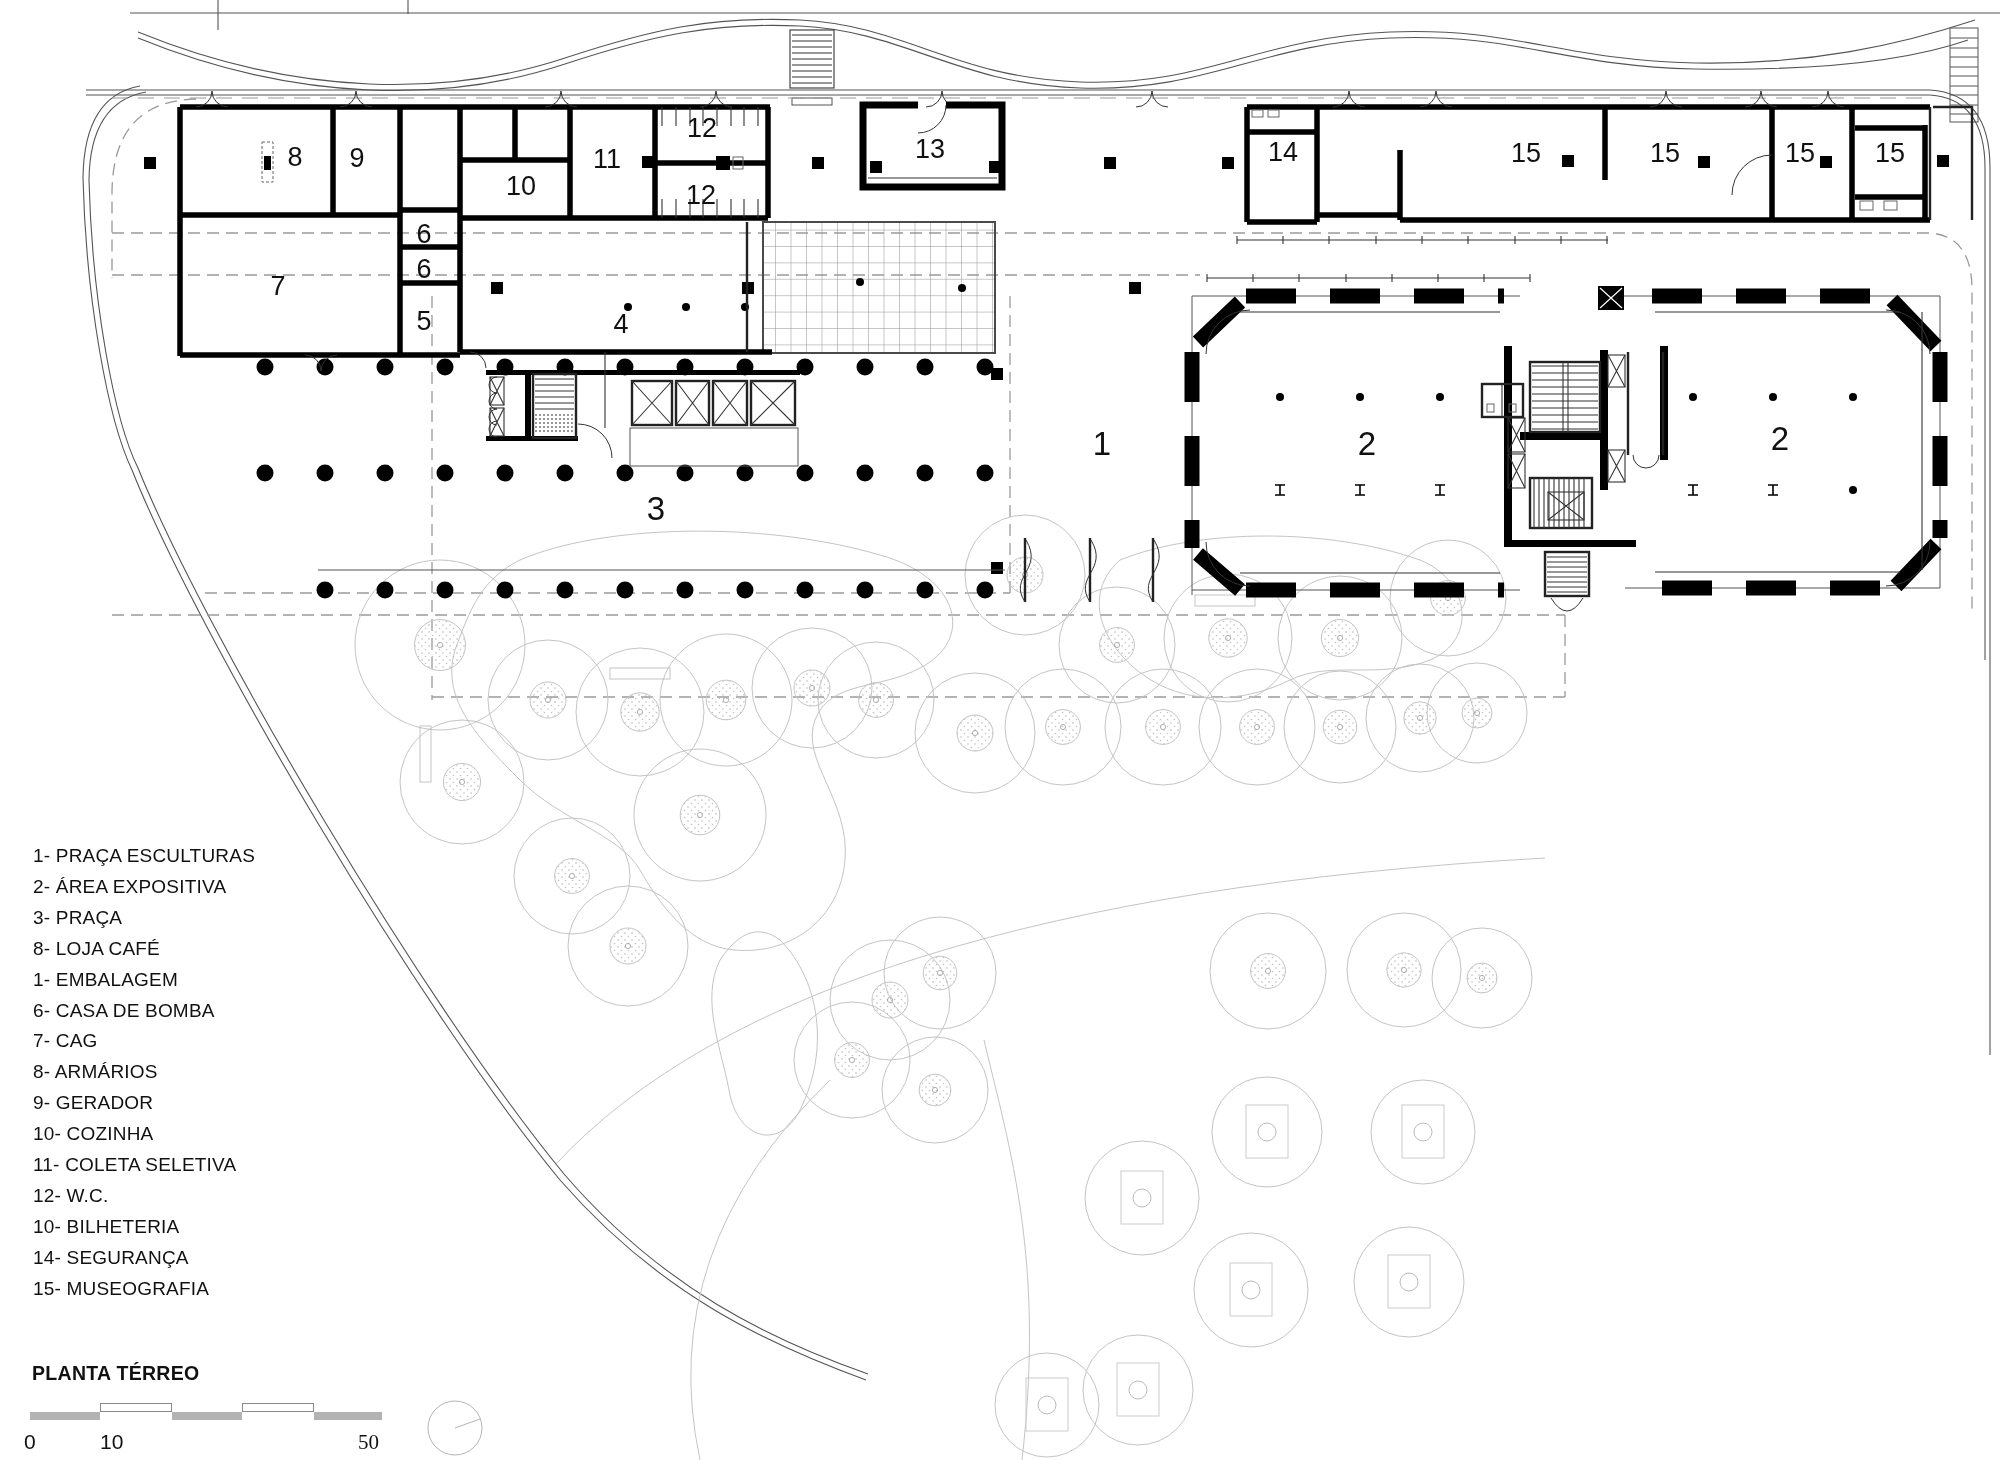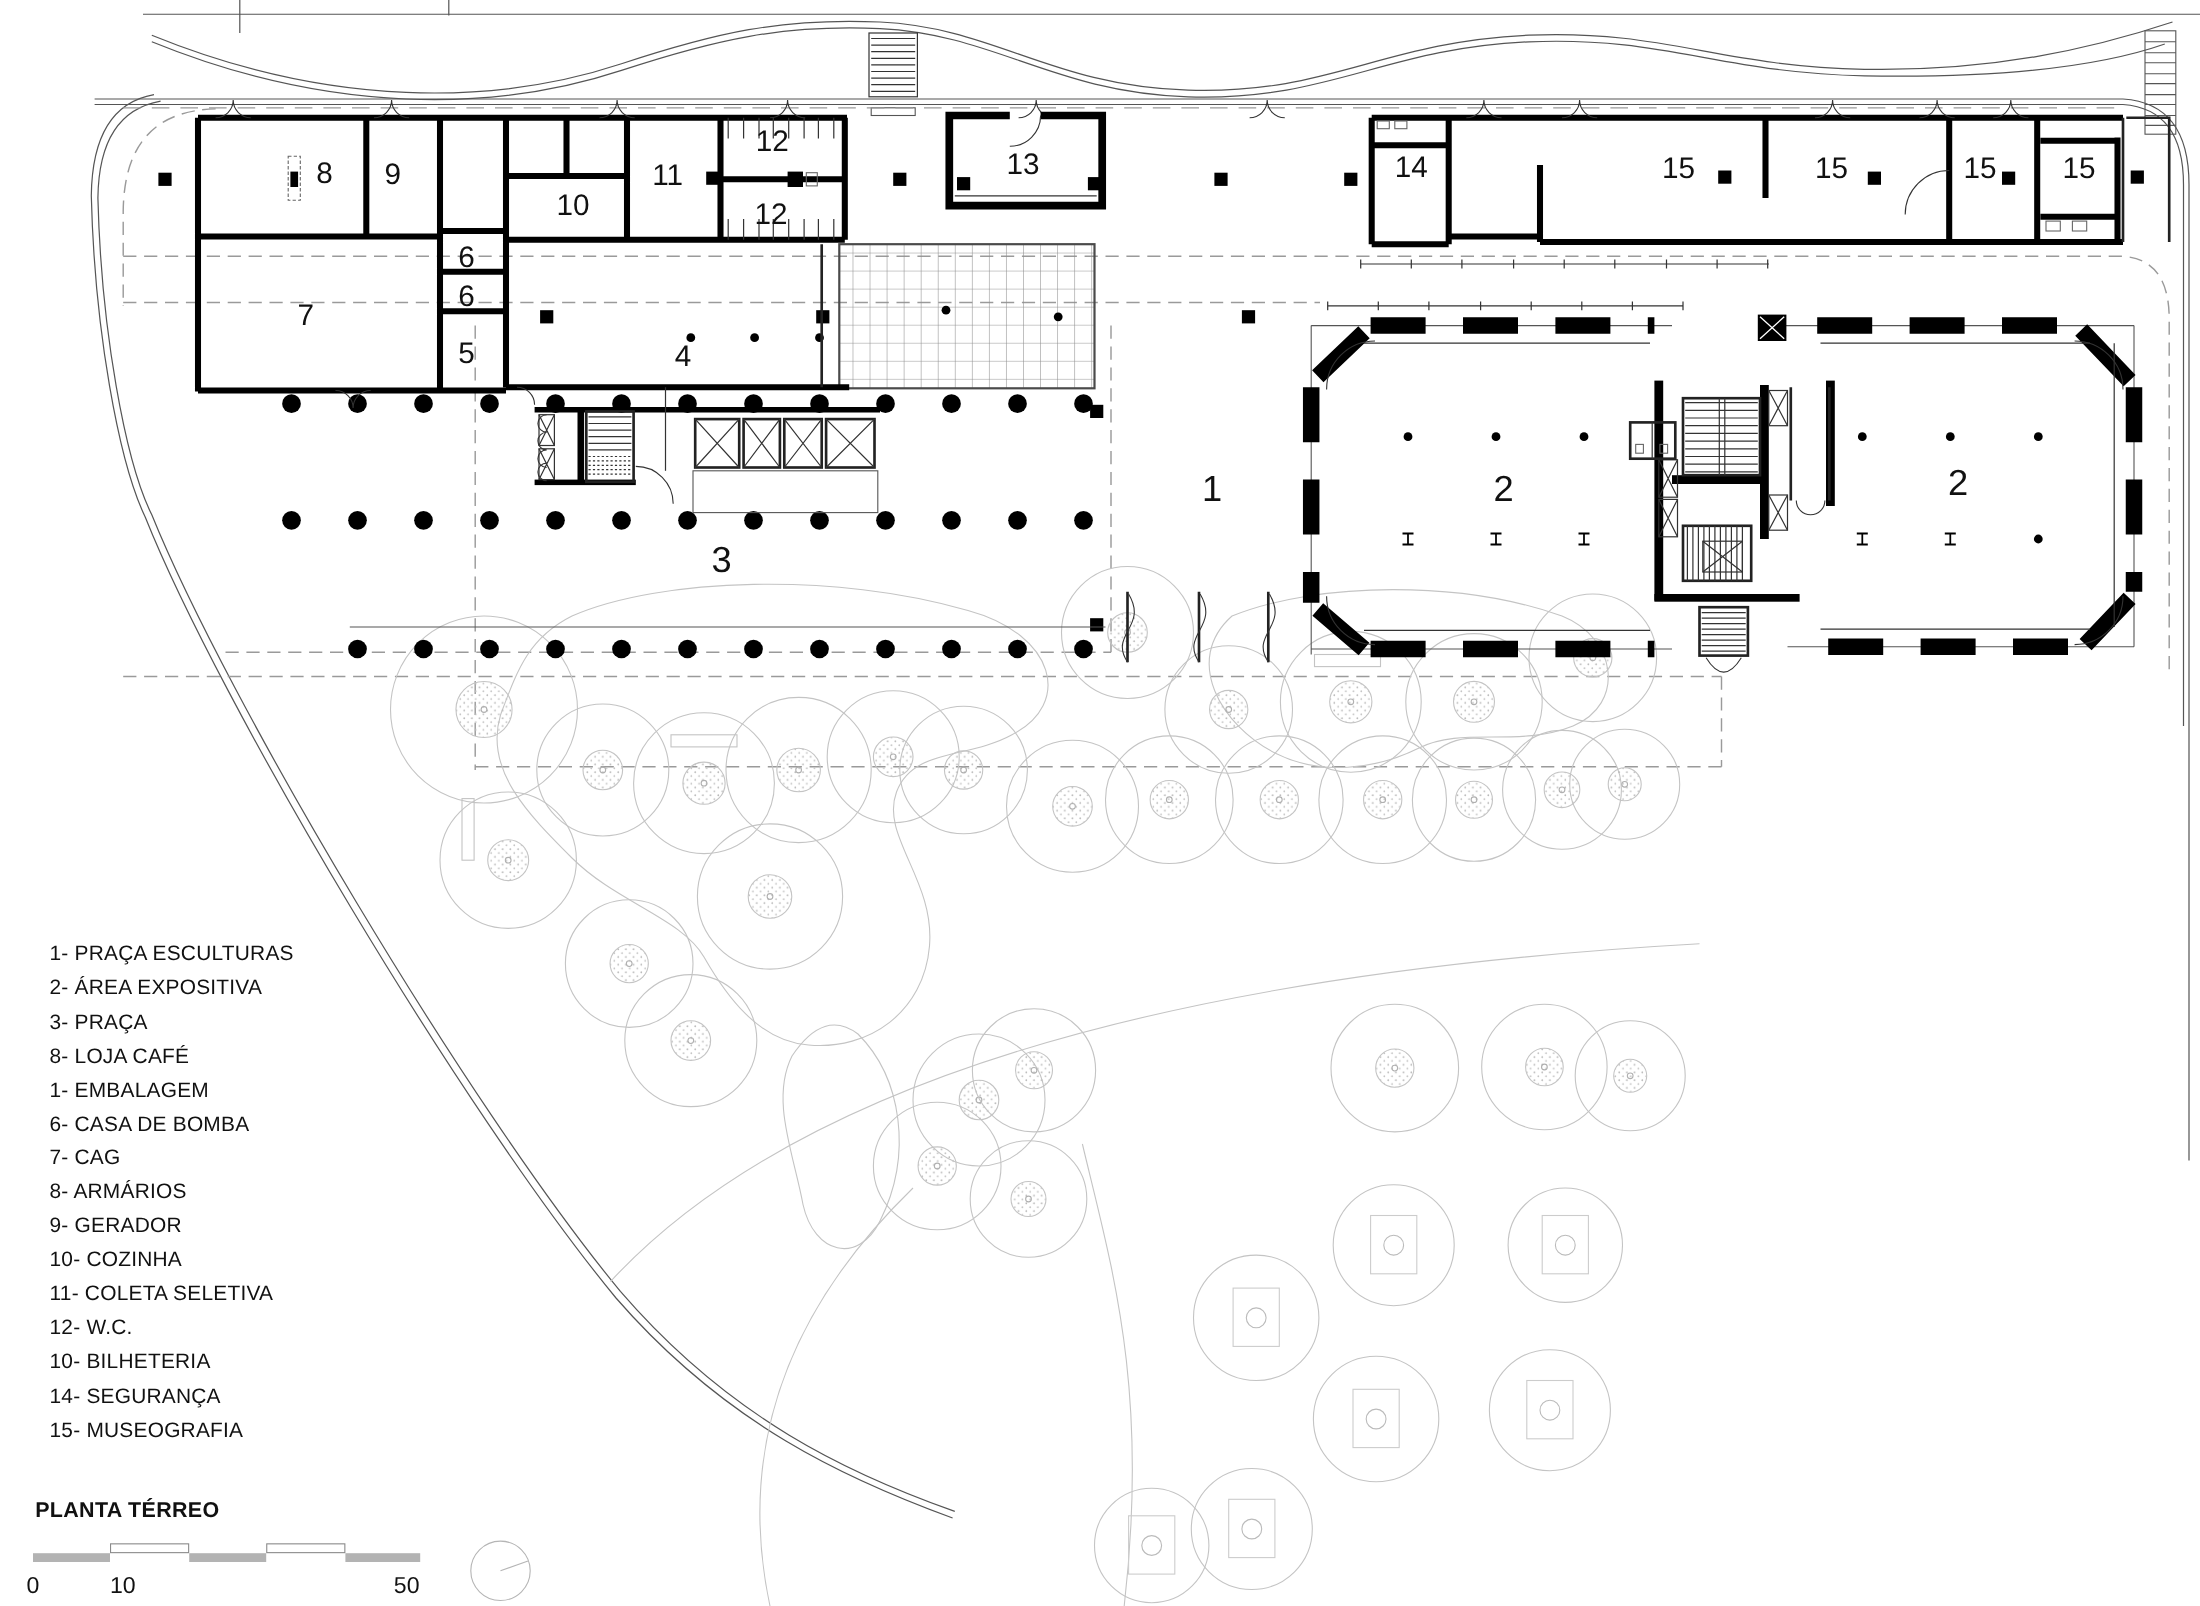--- a/index.html
+++ b/index.html
@@ -15,21 +15,21 @@
   .lt{stroke:#c4c4c4;stroke-width:1;fill:none;}
   .site{stroke:#555;stroke-width:1.1;fill:none;}
   .gdash{stroke:#9a9a9a;stroke-width:1.3;fill:none;stroke-dasharray:12 7;}
   .gdash2{stroke:#9a9a9a;stroke-width:1.2;fill:none;stroke-dasharray:16 10;}
   .bdash{stroke:#000;stroke-width:15;fill:none;stroke-dasharray:50 34;}
   .bsolid{stroke:#000;stroke-width:15;fill:none;}
   .arc{stroke:#333;stroke-width:1;fill:none;}
   .fdash{stroke:#666;stroke-width:1;fill:none;stroke-dasharray:3 2;}
   .fix{stroke:#666;stroke-width:1;fill:none;}
   
-  #legend{position:absolute;left:33px;top:841px;list-style:none;margin:12px;padding:0;}
+  #legend{position:absolute;left:33px;top:841px;list-style:none;margin:0;padding:0;}
   #legend li{font-size:19px;line-height:30.9px;white-space:nowrap;letter-spacing:.2px;}
   #plan-title{position:absolute;left:32px;top:1362px;font-size:19.5px;letter-spacing:.3px;font-weight:bold;}
   #scalebar{position:absolute;left:0;top:0;}
   .scale-num{position:absolute;top:1430px;font-size:21px;}
   .sg{position:absolute;height:8px;top:1412px;background:#b3b3b3;}
   .sw{position:absolute;height:9px;top:1403px;background:#fff;border:1px solid #8a8a8a;box-sizing:border-box;}
   text{font-family:"Liberation Sans",sans-serif;fill:#111;}
   .roomnum{font-size:27px;}
   .bignum{font-size:33px;}
 </style>
@@ -545,17 +545,17 @@
 <div id="plan-title">PLANTA TÉRREO</div>
 <div id="scalebar">
   <div class="sg" style="left:30px;width:70px;"></div>
   <div class="sw" style="left:100px;width:72px;"></div>
   <div class="sg" style="left:172px;width:70px;"></div>
   <div class="sw" style="left:242px;width:72px;"></div>
   <div class="sg" style="left:314px;width:68px;"></div>
   <div id="scale-nums">
         <div class="scale-num" style="left: 24px;">0</div>
         <div class="scale-num" style="left: 100px;">10</div>
-        <div class="scale-num" style="left: 358px;">50</div>
+        <div class="scale-num" style="left: 358px; font-family: Liberation Serif, serif;">50</div>
       </div>
 </div>
 
 </div>
 
 </body></html>

